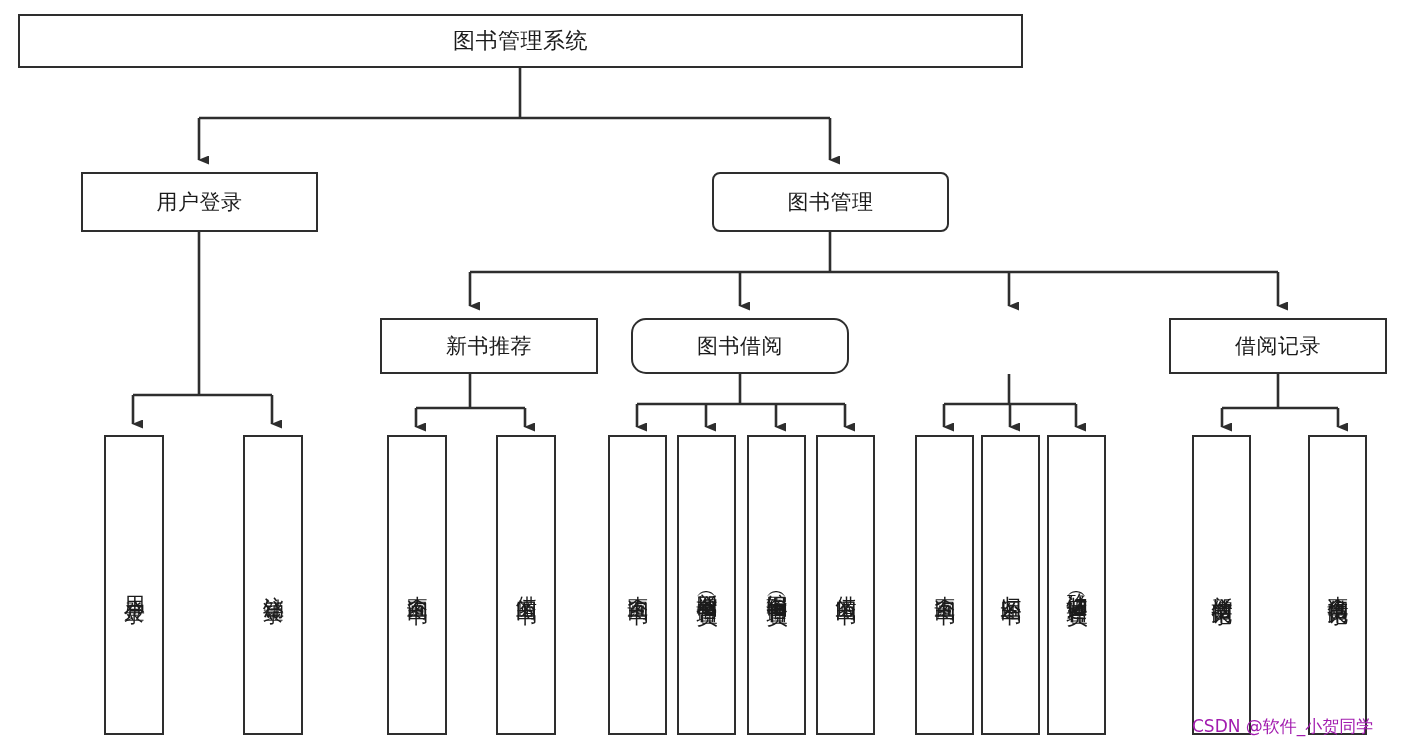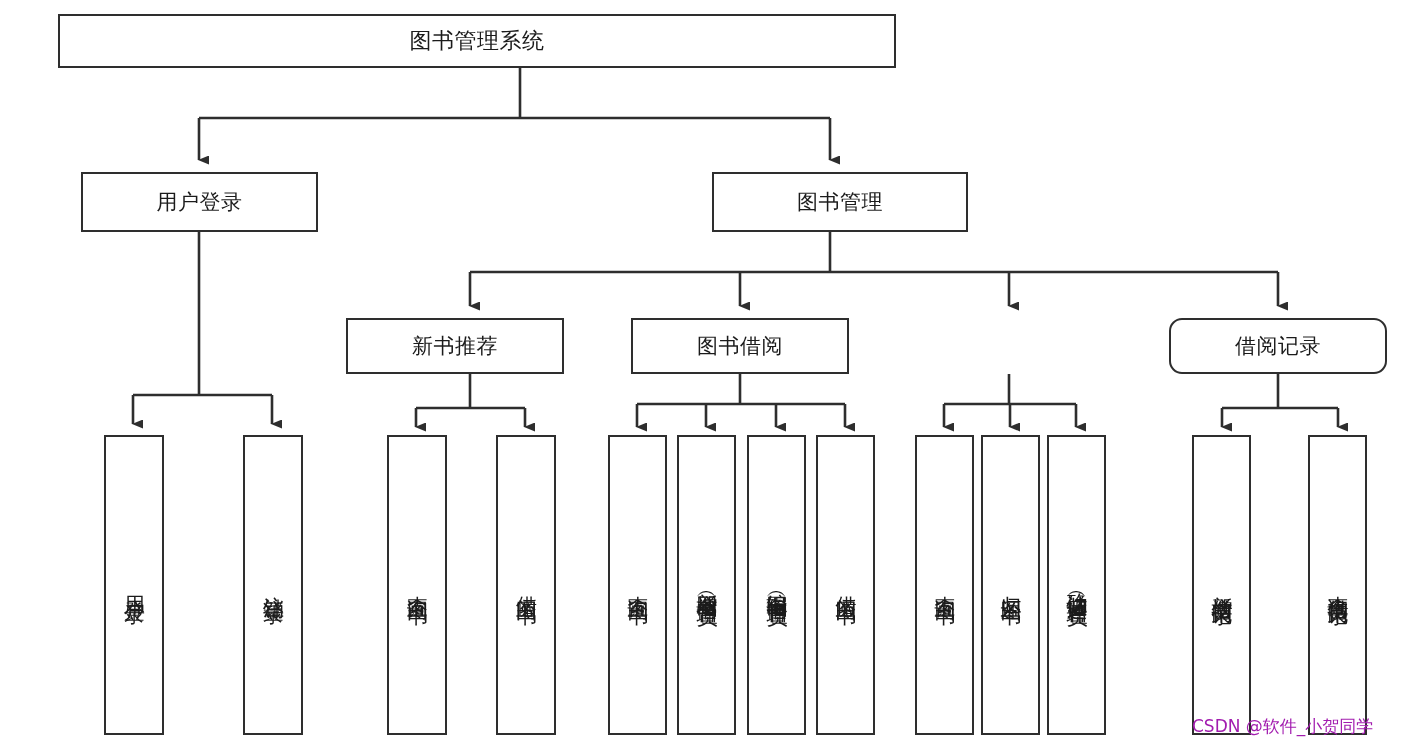--- a/index.html
+++ b/index.html
@@ -129,42 +129,42 @@
       <path d="M1010,404 L1010,427" marker-end="url(#arrowhead)"></path>
       <path d="M1076,404 L1076,427" marker-end="url(#arrowhead)"></path>
 
       <path d="M1278,374 L1278,408"></path>
       <path d="M1222,408 L1338,408"></path>
       <path d="M1222,408 L1222,427" marker-end="url(#arrowhead)"></path>
       <path d="M1338,408 L1338,427" marker-end="url(#arrowhead)"></path>
     </g>
   </svg>
 
-  <div class="node horiz root" style="left:18px; top:14px; width:838px; height:54px;margin-left:40px;">
+  <div class="node horiz root" style="left:18px; top:14px; width:1005px; height:54px;">
     <span class="node-label">图书管理系统</span>
   </div>
 
   <div class="node horiz" style="left:81px; top:172px; width:237px; height:60px;">
     <span class="node-label">用户登录</span>
   </div>
 
-  <div class="node horiz" style="left:712px; top:172px; width:256px; height:60px;">
+  <div class="node horiz" style="left:712px; top:172px; width:237px; height:60px;border-radius:8px;">
     <span class="node-label">图书管理</span>
   </div>
 
-  <div class="node horiz" style="left:346px; top:318px; width:218px; height:56px;">
+  <div class="node horiz" style="left:380px; top:318px; width:218px; height:56px;">
     <span class="node-label">新书推荐</span>
   </div>
 
-  <div class="node horiz" style="left:631px; top:318px; width:218px; height:56px;">
+  <div class="node horiz" style="left:631px; top:318px; width:218px; height:56px;border-radius:15px;">
     <span class="node-label">图书借阅</span>
   </div>
 
 
-  <div class="node horiz" style="left:1169px; top:318px; width:218px; height:56px;border-radius:13px;">
+  <div class="node horiz" style="left:1169px; top:318px; width:218px; height:56px;">
     <span class="node-label">借阅记录</span>
   </div>
 
   <div class="node vert" style="left:104px; top:435px; width:60px; height:300px;">
     <span class="node-label">用户登录</span>
   </div>
 
   <div class="node vert" style="left:243px; top:435px; width:60px; height:300px;">
     <span class="node-label">注销登录</span>
   </div>

